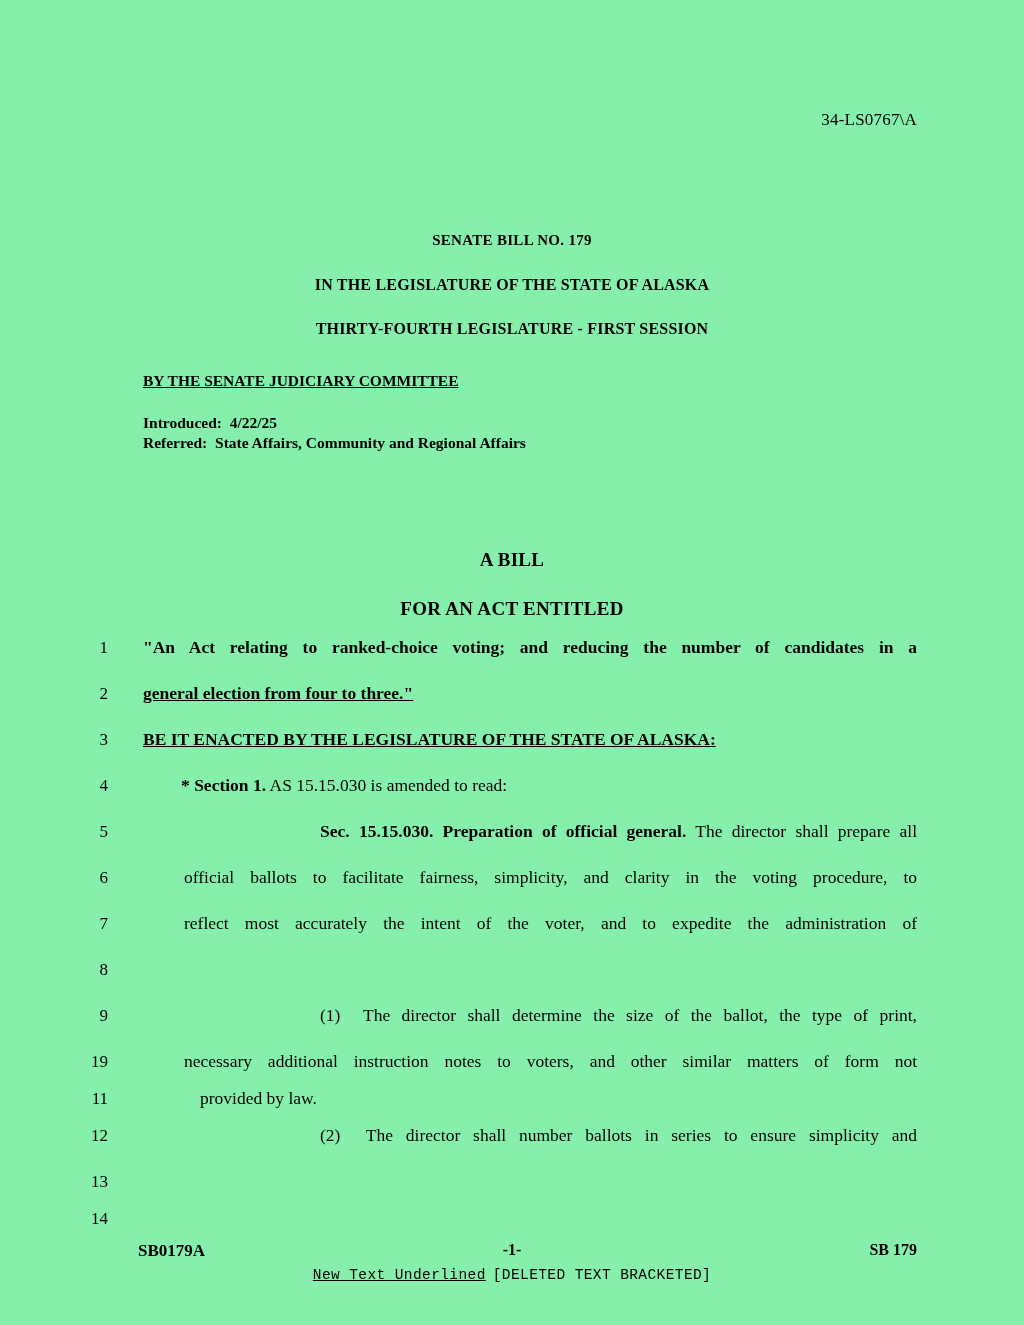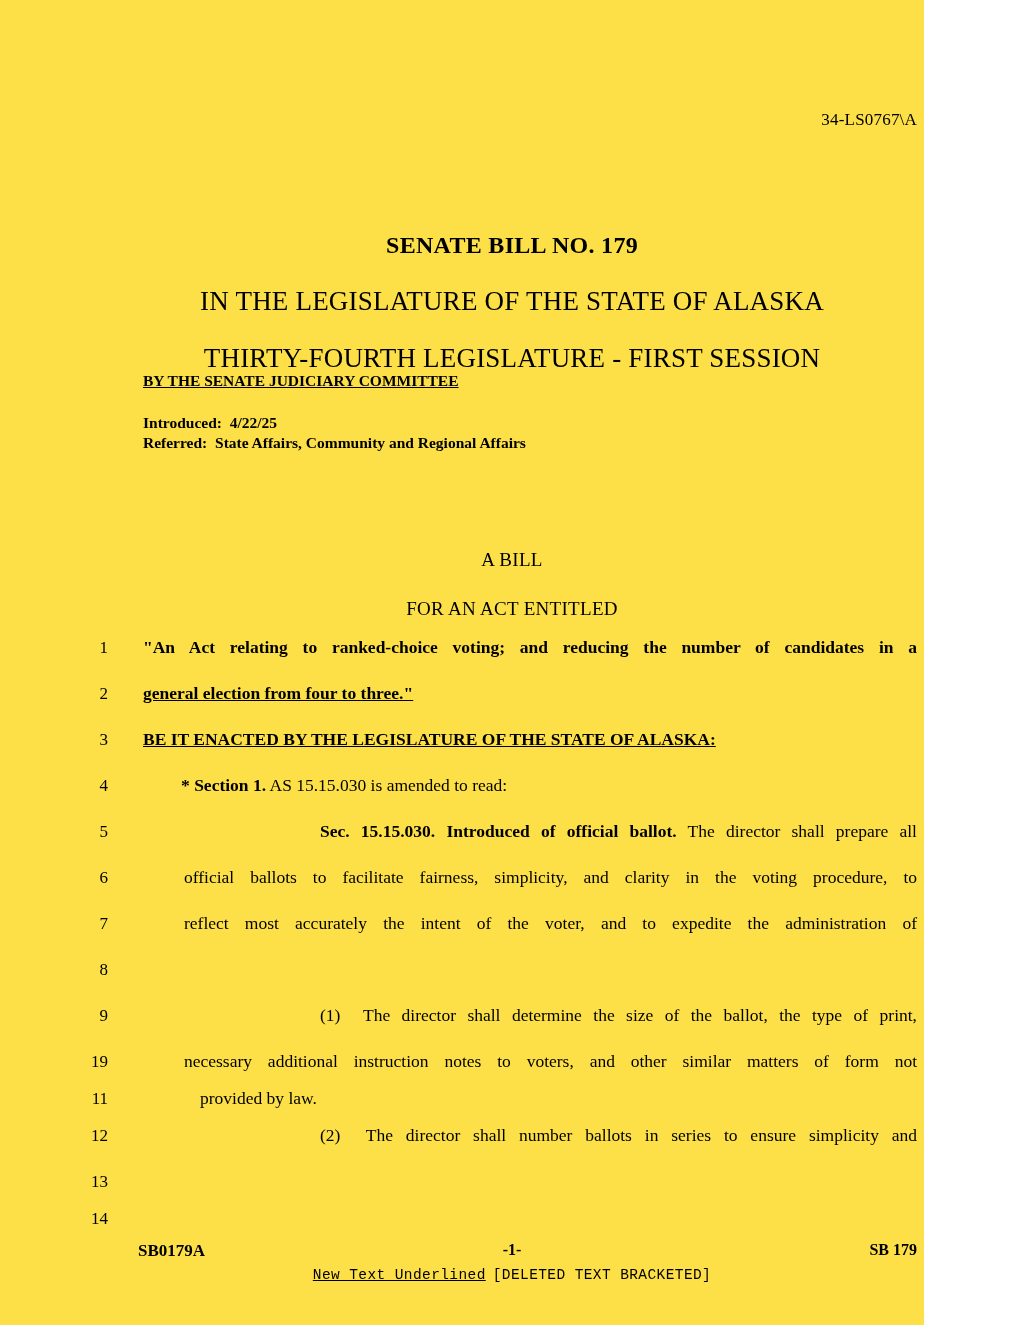--- a/index.html
+++ b/index.html
@@ -2,23 +2,23 @@
 <html><head>
 <meta charset="utf-8">
 <style>
   html, body {
     margin: 0;
     padding: 0;
     background: #ffffff;
   }
   .page {
     position: relative;
-    width: 924px;
+    width: 1024px;
     height: 1325px;
-    background: #fde047;
+    background: #86efac;
     font-family: "Liberation Serif", "DejaVu Serif", serif;
     color: #000000;
     overflow: hidden;
   }
 
   
   .doc-number {
     position: absolute;
     top: 110px;
     left: 0;
@@ -30,29 +30,29 @@
 
   
   .title-block {
     position: absolute;
     top: 232px;
     left: 0;
     width: 1024px;
     text-align: center;
   }
   .title-block .bill-no {
-    font-size: 24px;
+    font-size: 15px;
     font-weight: bold;
     letter-spacing: 0.3px;
     margin-bottom: 27px;
   }
   .title-block .legislature,
   .title-block .session {
-    font-size: 27px;
-    font-weight: normal;
+    font-size: 16px;
+    font-weight: bold;
     letter-spacing: 0.2px;
     margin-bottom: 26px;
   }
   .title-block .session { margin-bottom: 0; }
 
   
   .sponsor-block {
     position: absolute;
     top: 371px;
     left: 143px;
@@ -66,27 +66,27 @@
   
   .act-head {
     position: absolute;
     top: 549px;
     left: 0;
     width: 1024px;
     text-align: center;
   }
   .act-head .a-bill {
     font-size: 19px;
-    font-weight: normal;
+    font-weight: bold;
     letter-spacing: 0.3px;
     margin-bottom: 27px;
   }
   .act-head .for-an-act {
     font-size: 19px;
-    font-weight: normal;
+    font-weight: bold;
     letter-spacing: 0.3px;
   }
 
   
   .body-lines {
     position: absolute;
     top: 636px;
     left: 0;
     width: 1024px;
   }
@@ -214,21 +214,21 @@
       <span class="txt">BE IT ENACTED BY THE LEGISLATURE OF THE STATE OF ALASKA:</span>
     </div>
 
     <div class="ln lvl-sect1">
       <span class="num">4</span>
       <span class="txt"><b>* Section 1.</b><span> AS 15.15.030 is amended to read:</span></span>
     </div>
 
     <div class="ln lvl-sec">
       <span class="num">5</span>
-      <span class="txt"><b>Sec. 15.15.030. Introduced of official ballot.</b><span> The director shall prepare all</span></span>
+      <span class="txt"><b>Sec. 15.15.030. Preparation of official general.</b><span> The director shall prepare all</span></span>
     </div>
 
     <div class="ln lvl-body">
       <span class="num">6</span>
       <span class="txt">official ballots to facilitate fairness, simplicity, and clarity in the voting procedure, to</span>
     </div>
 
     <div class="ln lvl-body">
       <span class="num">7</span>
       <span class="txt">reflect most accurately the intent of the voter, and to expedite the administration of</span>

